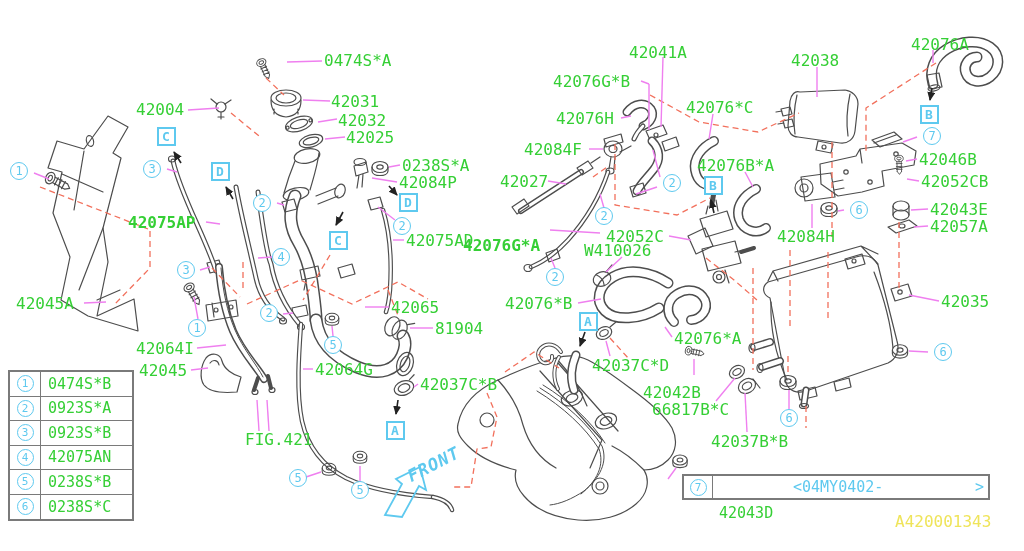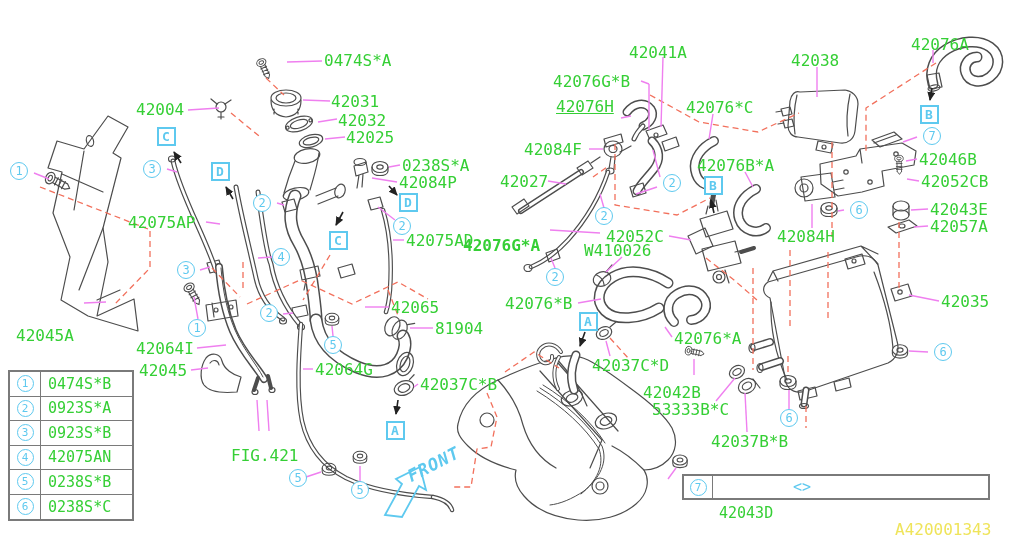--- a/index.html
+++ b/index.html
@@ -33,21 +33,21 @@
              box-sizing:border-box;display:flex;background:#fff;z-index:5;}
   .rt-c1{width:28px;border-right:1px solid var(--tbl);display:flex;align-items:center;justify-content:center;}
   .rt-c1 span{display:block;width:15px;height:15px;border:1.4px solid var(--blue);border-radius:50%;
               color:var(--blue);font:11px/15px "DejaVu Sans Mono",monospace;text-align:center;}
   .rt-c2{width:76px;border-right:1px solid var(--tbl);color:var(--green);
          font:15px "DejaVu Sans Mono",monospace;display:flex;align-items:center;padding-left:6px;box-sizing:border-box;margin-top:37px;}
   .rt-c3{flex:1;color:var(--blue);font:15px "DejaVu Sans Mono",monospace;display:flex;
          align-items:center;padding:0 4px;}
   .rt-c3 .grow{flex:1;}
   .watermark{position:absolute;left:895px;top:512px;color:var(--yellow);
-             font:16px "DejaVu Sans Mono",monospace;z-index:5;margin-top:8px;}
+             font:16px "DejaVu Sans Mono",monospace;z-index:5;}
   .front-label{position:absolute;left:404px;top:468px;color:var(--blue);
                font:italic bold 17px "DejaVu Sans Mono",monospace;letter-spacing:1px;
                transform:rotate(-27deg);transform-origin:left top;z-index:4;}
   .dash{stroke:var(--red);stroke-width:1.3;fill:none;stroke-dasharray:6 4;}
   .leader{stroke:var(--mag);stroke-width:1.4;}
 </style>
 </head>
 <body>
 
 <div id="stage">
@@ -457,53 +457,53 @@
 </svg>
 
 <div id="labels">
       <div class="plabel" style="left: 324px; top: 53px;">0474S*A</div>
       <div class="plabel" style="left: 136px; top: 102px;">42004</div>
       <div class="plabel" style="left: 331px; top: 94px;">42031</div>
       <div class="plabel" style="left: 338px; top: 113px; text-align: right;">42032</div>
       <div class="plabel" style="left: 346px; top: 130px;">42025</div>
       <div class="plabel" style="left: 402px; top: 158px;">0238S*A</div>
       <div class="plabel" style="left: 399px; top: 175px;">42084P</div>
-      <div class="plabel" style="left: 128px; top: 215px;">42075AP</div>
+      <div class="plabel" style="left: 128px; top: 215px; font-weight: bold;">42075AP</div>
       <div class="plabel" style="left: 406px; top: 233px;">42075AD</div>
-      <div class="plabel" style="left: 16px; top: 296px; margin-top: 32px;">42045A</div>
+      <div class="plabel" style="left: 16px; top: 296px;">42045A</div>
       <div class="plabel" style="left: 136px; top: 341px;">42064I</div>
       <div class="plabel" style="left: 139px; top: 363px;">42045</div>
-      <div class="plabel" style="left: 231px; top: 432px; margin-top: 16px;">FIG.421</div>
+      <div class="plabel" style="left: 245px; top: 432px;">FIG.421</div>
       <div class="plabel" style="left: 315px; top: 362px;">42064G</div>
       <div class="plabel" style="left: 391px; top: 300px;">42065</div>
       <div class="plabel" style="left: 435px; top: 321px;">81904</div>
       <div class="plabel" style="left: 420px; top: 377px;">42037C*B</div>
       <div class="plabel" style="left: 629px; top: 45px;">42041A</div>
       <div class="plabel" style="left: 553px; top: 74px;">42076G*B</div>
-      <div class="plabel" style="left: 556px; top: 99px; text-decoration: underline;">42076H</div>
+      <div class="plabel" style="left: 556px; top: 111px;">42076H</div>
       <div class="plabel" style="left: 524px; top: 142px;">42084F</div>
       <div class="plabel" style="left: 500px; top: 174px;">42027</div>
       <div class="plabel" style="left: 686px; top: 100px;">42076*C</div>
       <div class="plabel" style="left: 791px; top: 53px;">42038</div>
       <div class="plabel" style="left: 911px; top: 37px; text-align: right;">42076A</div>
       <div class="plabel" style="left: 919px; top: 152px;">42046B</div>
       <div class="plabel" style="left: 921px; top: 174px;">42052CB</div>
       <div class="plabel" style="left: 930px; top: 202px;">42043E</div>
       <div class="plabel" style="left: 930px; top: 219px;">42057A</div>
       <div class="plabel" style="left: 697px; top: 158px;">42076B*A</div>
       <div class="plabel" style="left: 606px; top: 229px;">42052C</div>
       <div class="plabel" style="left: 584px; top: 243px;">W410026</div>
       <div class="plabel" style="left: 463px; top: 238px; font-weight: bold;">42076G*A</div>
       <div class="plabel" style="left: 777px; top: 229px;">42084H</div>
       <div class="plabel" style="left: 505px; top: 296px;">42076*B</div>
       <div class="plabel" style="left: 674px; top: 331px;">42076*A</div>
       <div class="plabel" style="left: 941px; top: 294px;">42035</div>
       <div class="plabel" style="left: 592px; top: 358px;">42037C*D</div>
       <div class="plabel" style="left: 643px; top: 377px; margin-top: 8px;">42042B</div>
-      <div class="plabel" style="left: 652px; top: 402px;">53333B*C</div>
+      <div class="plabel" style="left: 652px; top: 402px;">66817B*C</div>
       <div class="plabel" style="left: 711px; top: 434px;">42037B*B</div>
     </div>
 <div id="circles">
       <div class="ccirc" style="left: 10px; top: 162px;">1</div>
       <div class="ccirc" style="left: 143px; top: 160px;">3</div>
       <div class="ccirc" style="left: 253px; top: 194px;">2</div>
       <div class="ccirc" style="left: 393px; top: 217px;">2</div>
       <div class="ccirc" style="left: 272px; top: 248px;">4</div>
       <div class="ccirc" style="left: 177px; top: 261px;">3</div>
       <div class="ccirc" style="left: 188px; top: 319px;">1</div>
@@ -571,20 +571,21 @@
       </div>
 </div>
 
 <div class="ref-table">
   <div class="rt-c1">
     <span>7</span>
   </div>
   <div class="rt-c2">42043D</div>
   <div class="rt-c3">
     <span>&lt;</span>
+    <span class="grow">04MY0402-</span>
     <span>&gt;</span>
   </div>
 </div>
 
 <div class="watermark">A420001343</div>
 <div class="front-label">FRONT</div>
 
 </div>
 
 </body></html>

